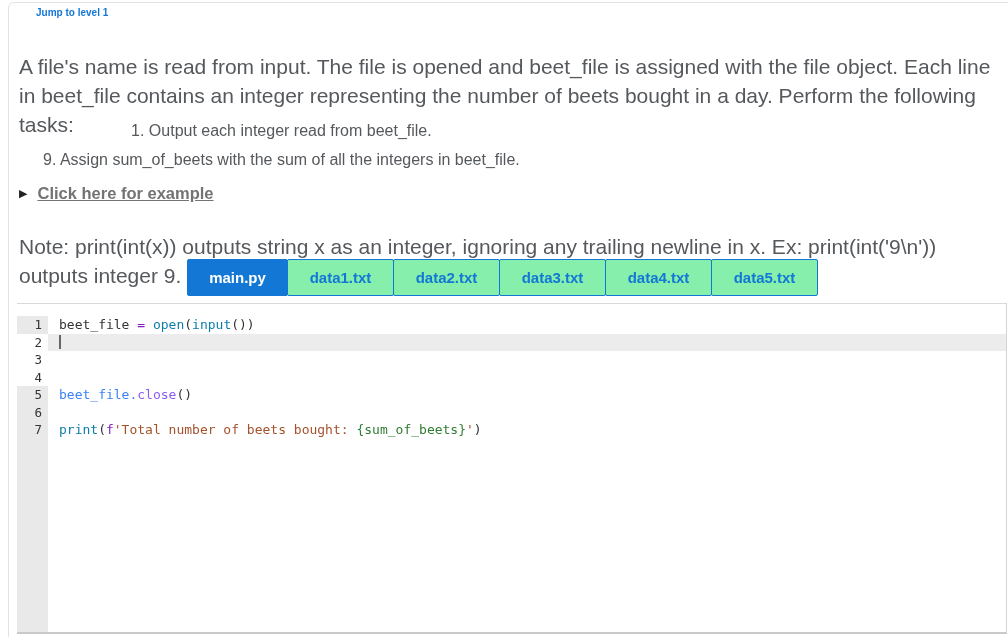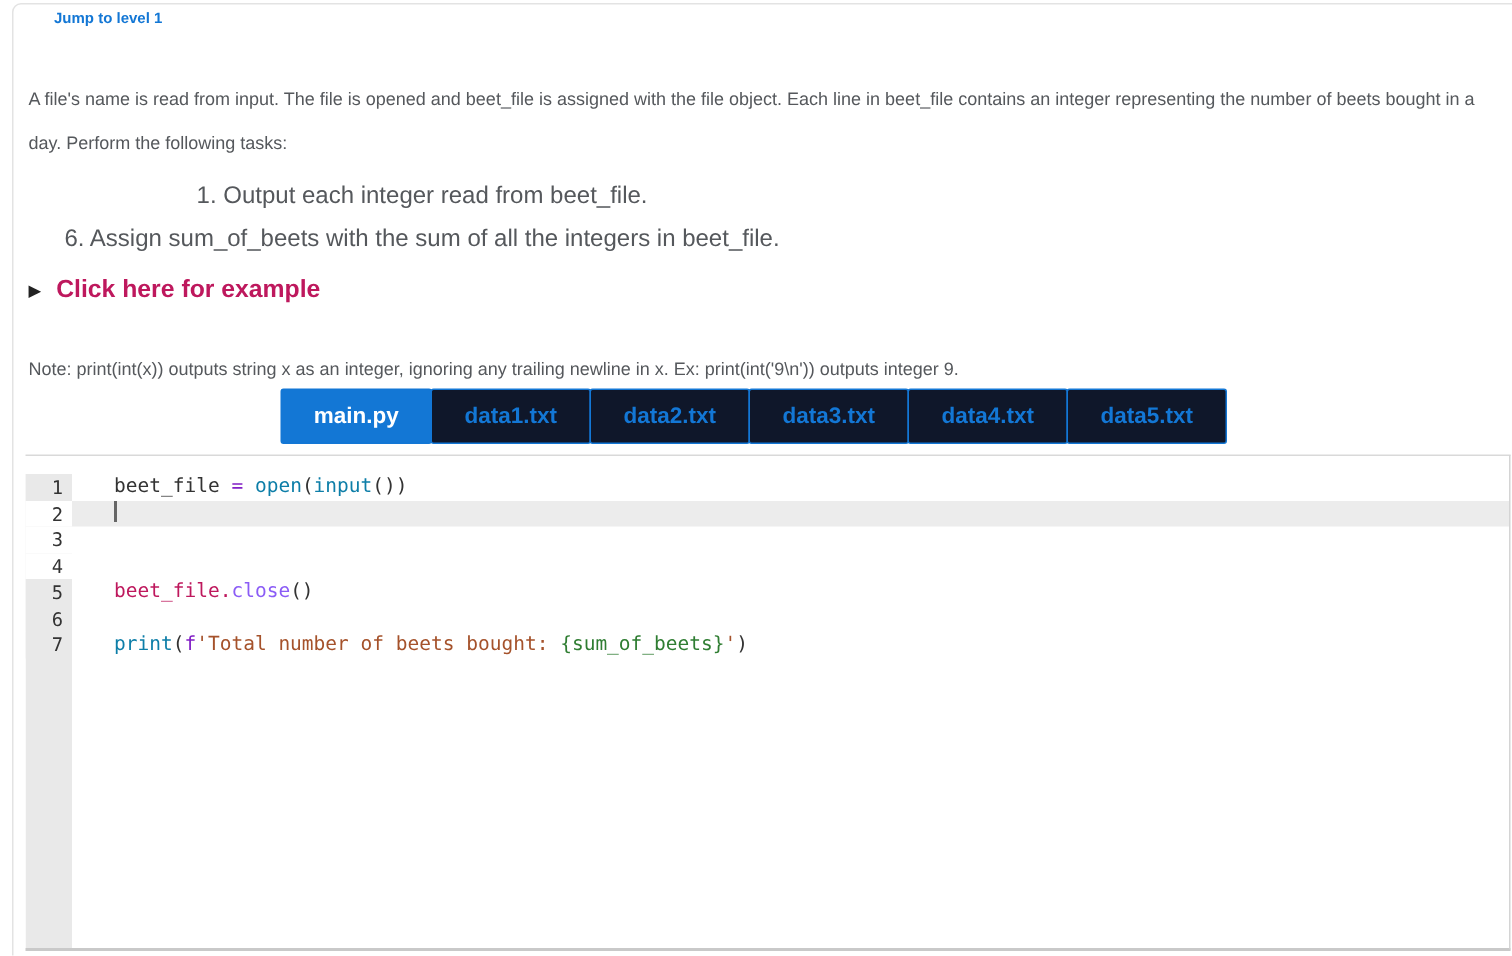--- a/index.html
+++ b/index.html
@@ -19,47 +19,47 @@
     border-radius: 6px;
   }
   .jump-link {
     position: absolute; left: 27px; top: 4px;
     font-size: 10px; font-weight: bold;
     color: #1377d5; text-decoration: none; cursor: pointer;
   }
   .para {
     position: absolute; left: 10px;
     width: 988px; margin: 0;
-    font-size: 12px; line-height: 29px; color: #55585c;
+    font-size: 21px; line-height: 29px; color: #55585c;
   }
   .statement { top: 49px; }
   .note { top: 217px; margin-top: 12px; }
   .tasks {
     position: absolute; left: 10px; top: 113px;
     margin: 0; padding: 0 0 0 24px; list-style: none;
   }
   .tasks li { font-size: 16px; line-height: 29px; color: #55585c; text-align: center; }
   .example-toggle {
     position: absolute; left: 10px; top: 181px;
     display: flex; align-items: center; cursor: pointer;
   }
   .tri {
     font-size: 11px; color: #222; margin-right: 10px;
     font-family: "DejaVu Sans", sans-serif;
   }
-  .example-label { font-size: 16.5px; font-weight: bold; color: #be185d; }
+  .example-label { font-size: 16.5px; font-weight: bold; color: #737373; text-decoration: underline; }
   .tabbar {
     position: absolute; left: 134px; top: 256px;
     display: flex; align-items: flex-start; padding-left: 44px;
   }
   .tab {
     height: 37px; min-width: 107px;
     display: flex; align-items: center; justify-content: center;
     padding: 0 14px;
-    background: #0f172a; color: #1377d5;
+    background: #86efac; color: #1377d5;
     border: 1px solid #1377d5; border-radius: 2px;
     margin-left: -1px;
     font-size: 15px; font-weight: bold;
     cursor: pointer; white-space: nowrap;
   }
   .tab:first-child { margin-left: 0; min-width: 101px; }
   .tab.active { background: #1377d5; color: #fff; }
   .editor {
     position: absolute; left: 8px; top: 300px;
     width: 990px; height: 331px;
@@ -76,21 +76,21 @@
   .rows { position: absolute; left: 0; top: 12px; right: 0; }
   .row { display: flex; height: 17.5px; }
   .gutter-cell {
     flex: 0 0 31px; text-align: right; padding-right: 6px;
     font-family: "DejaVu Sans Mono", monospace;
     font-size: 12.5px; line-height: 17.5px; color: #333;
     background: #e9e9e9;
   }
   .row.editable .gutter-cell { background: #fff; }
   .code-cell {
-    flex: 1; padding-left: 28px;
+    flex: 1; padding-left: 11px;
     font-family: "DejaVu Sans Mono", monospace;
     font-size: 13px; line-height: 17.5px;
     white-space: pre; cursor: text;
   }
   .row.active-line .code-cell { background: #ececec; }
   .cursor {
     display: inline-block; width: 2px; height: 14px;
     background: #666; vertical-align: middle; margin-top: -2px;
   }
 </style>
@@ -98,21 +98,21 @@
 <body>
 
 <div class="card">
 
   <a class="jump-link">Jump to level 1</a>
 
   <p class="para statement">A file's name is read from input. The file is opened and beet_file is assigned with the file object. Each line in beet_file contains an integer representing the number of beets bought in a day. Perform the following tasks:</p>
 
   <ol class="tasks" id="tasks">
       <li>1. Output each integer read from beet_file.</li>
-      <li>6. Assign sum_of_beets with the sum of all the integers in beet_file.</li>
+      <li>9. Assign sum_of_beets with the sum of all the integers in beet_file.</li>
     </ol>
 
   <div class="example-toggle">
     <span class="tri">▶</span>
     <span class="example-label">Click here for example</span>
   </div>
 
   <p class="para note">Note: print(int(x)) outputs string x as an integer, ignoring any trailing newline in x. Ex: print(int('9\n')) outputs integer 9.</p>
 
   <div class="tabbar" id="tabbar">
@@ -138,21 +138,21 @@
         <div class="row editable">
           <div class="gutter-cell">3</div>
           <div class="code-cell"></div>
         </div>
         <div class="row editable">
           <div class="gutter-cell">4</div>
           <div class="code-cell"></div>
         </div>
         <div class="row readonly">
           <div class="gutter-cell">5</div>
-          <div class="code-cell"><span style="color: #be185d;">beet_file.</span><span style="color: #8b5cf6; margin-top: 16px;">close</span><span style="color: rgb(51, 51, 51);">()</span></div>
+          <div class="code-cell"><span style="color: #3b82f6;">beet_file.</span><span style="color: #8b5cf6; margin-top: 16px;">close</span><span style="color: rgb(51, 51, 51);">()</span></div>
         </div>
         <div class="row readonly">
           <div class="gutter-cell">6</div>
           <div class="code-cell"></div>
         </div>
         <div class="row readonly">
           <div class="gutter-cell">7</div>
           <div class="code-cell"><span style="color: rgb(13, 126, 168);">print</span><span style="color: rgb(51, 51, 51);">(</span><span style="color: rgb(130, 32, 198);">f</span><span style="color: rgb(165, 82, 43);">'Total number of beets bought: </span><span style="color: rgb(47, 125, 50);">{sum_of_beets}</span><span style="color: rgb(165, 82, 43);">'</span><span style="color: rgb(51, 51, 51);">)</span></div>
         </div>
       </div>

